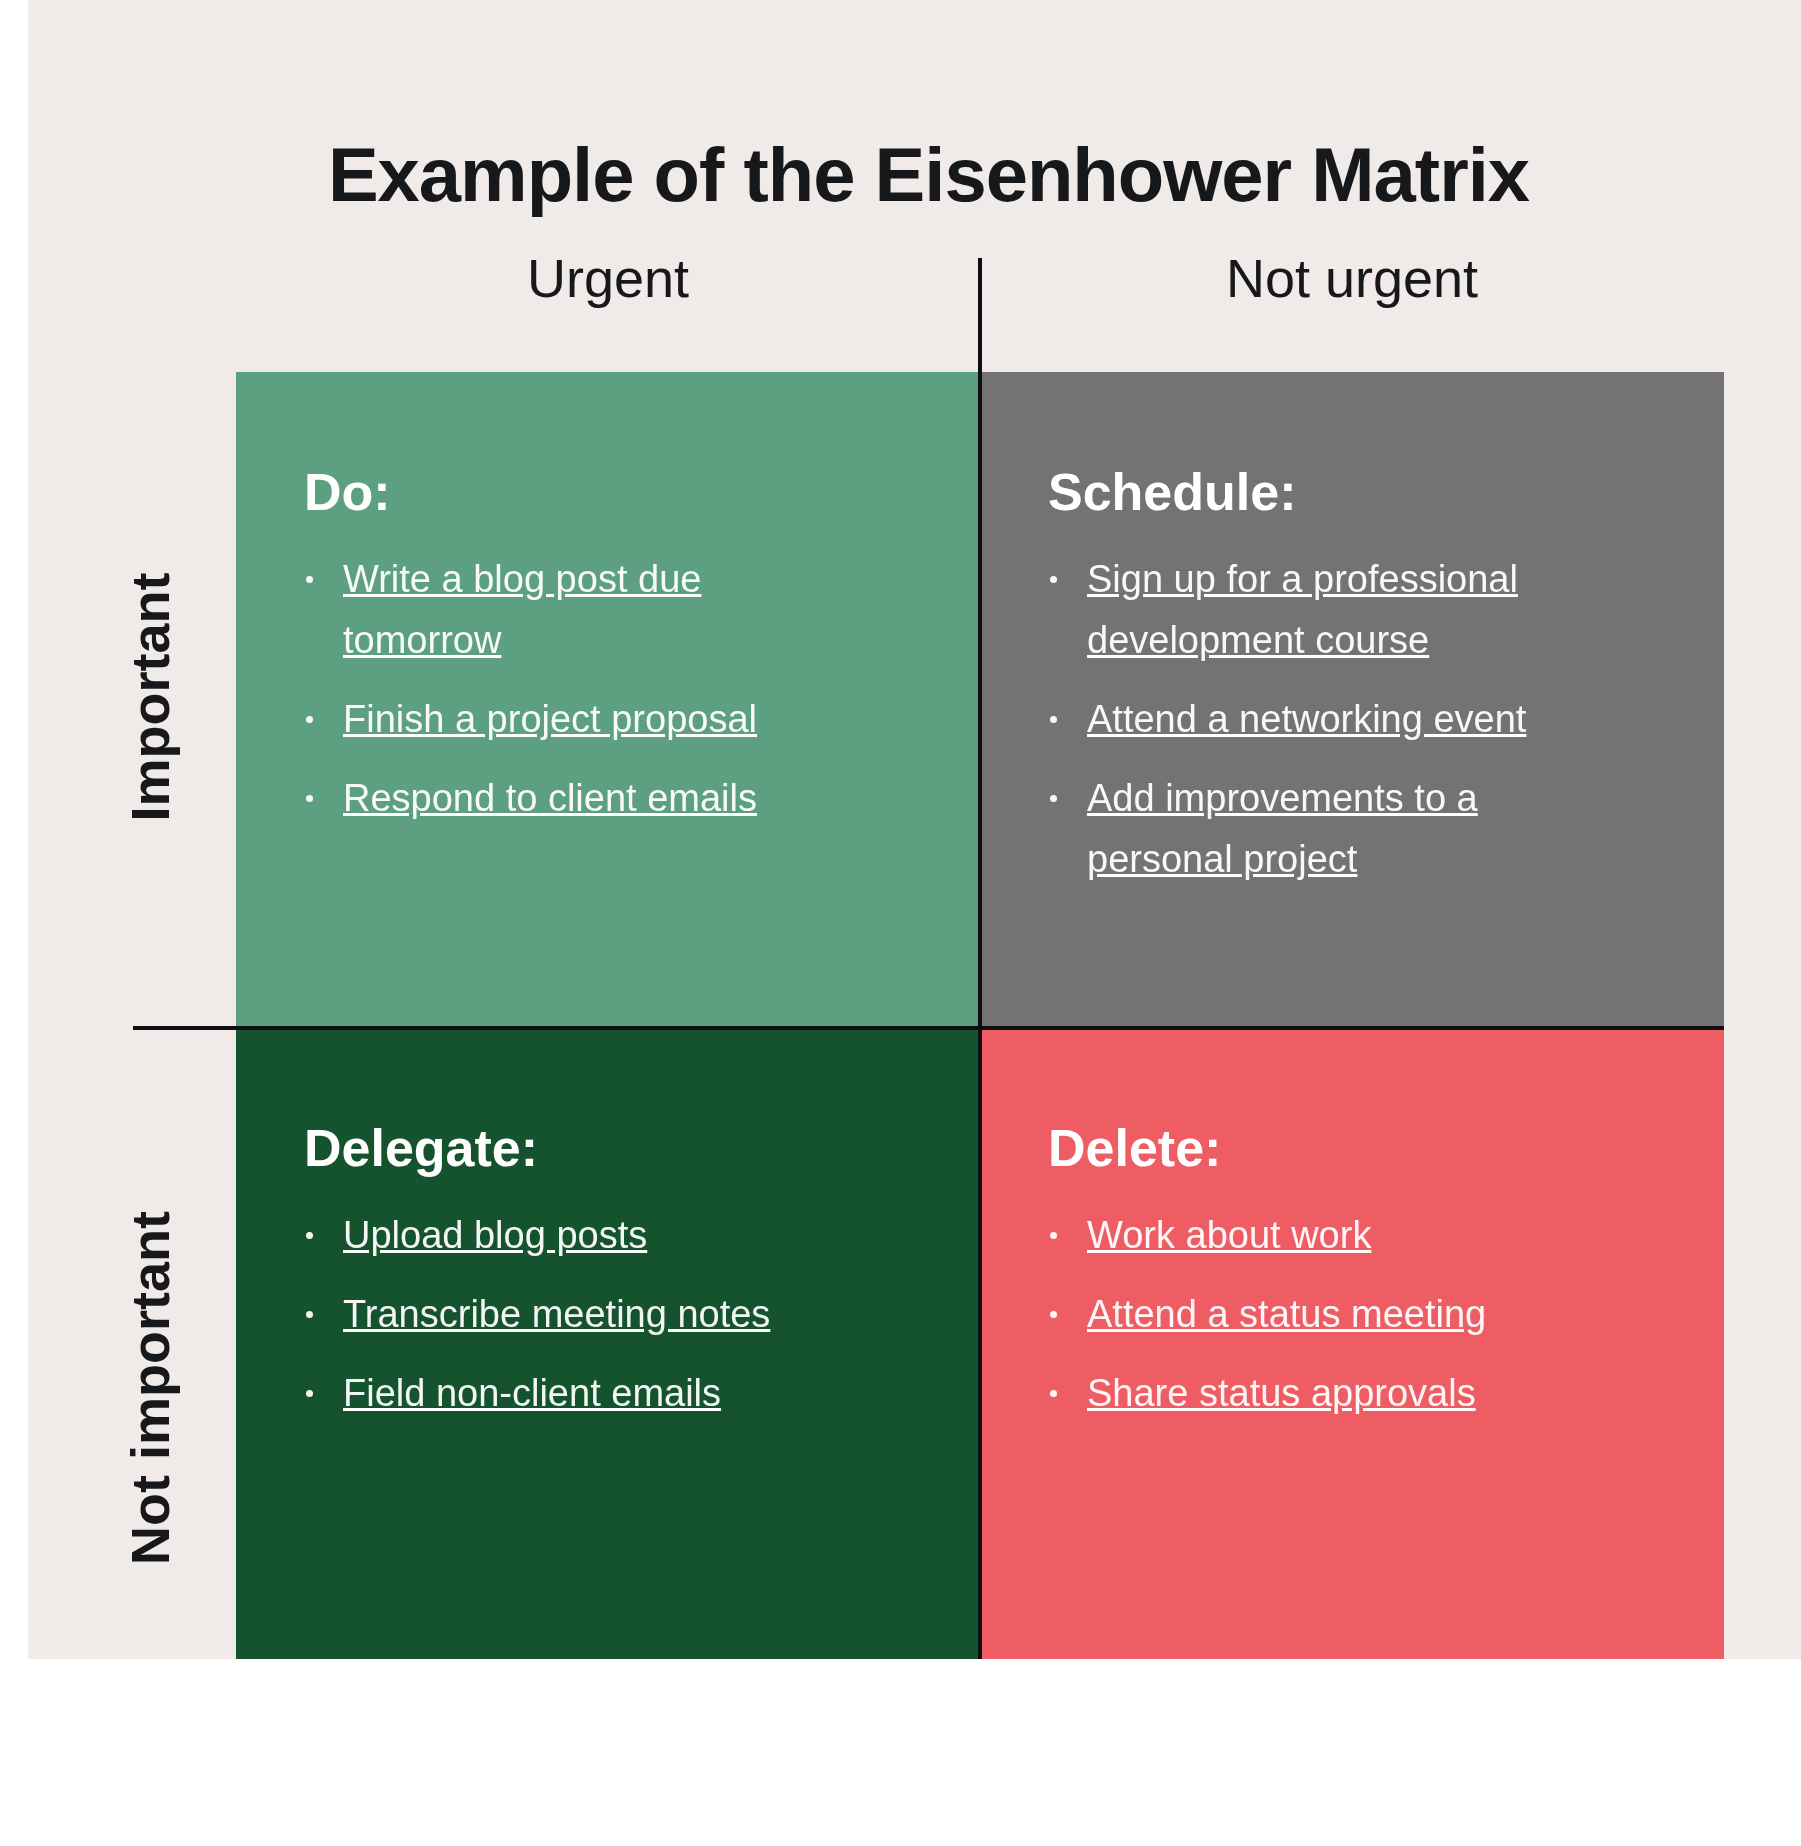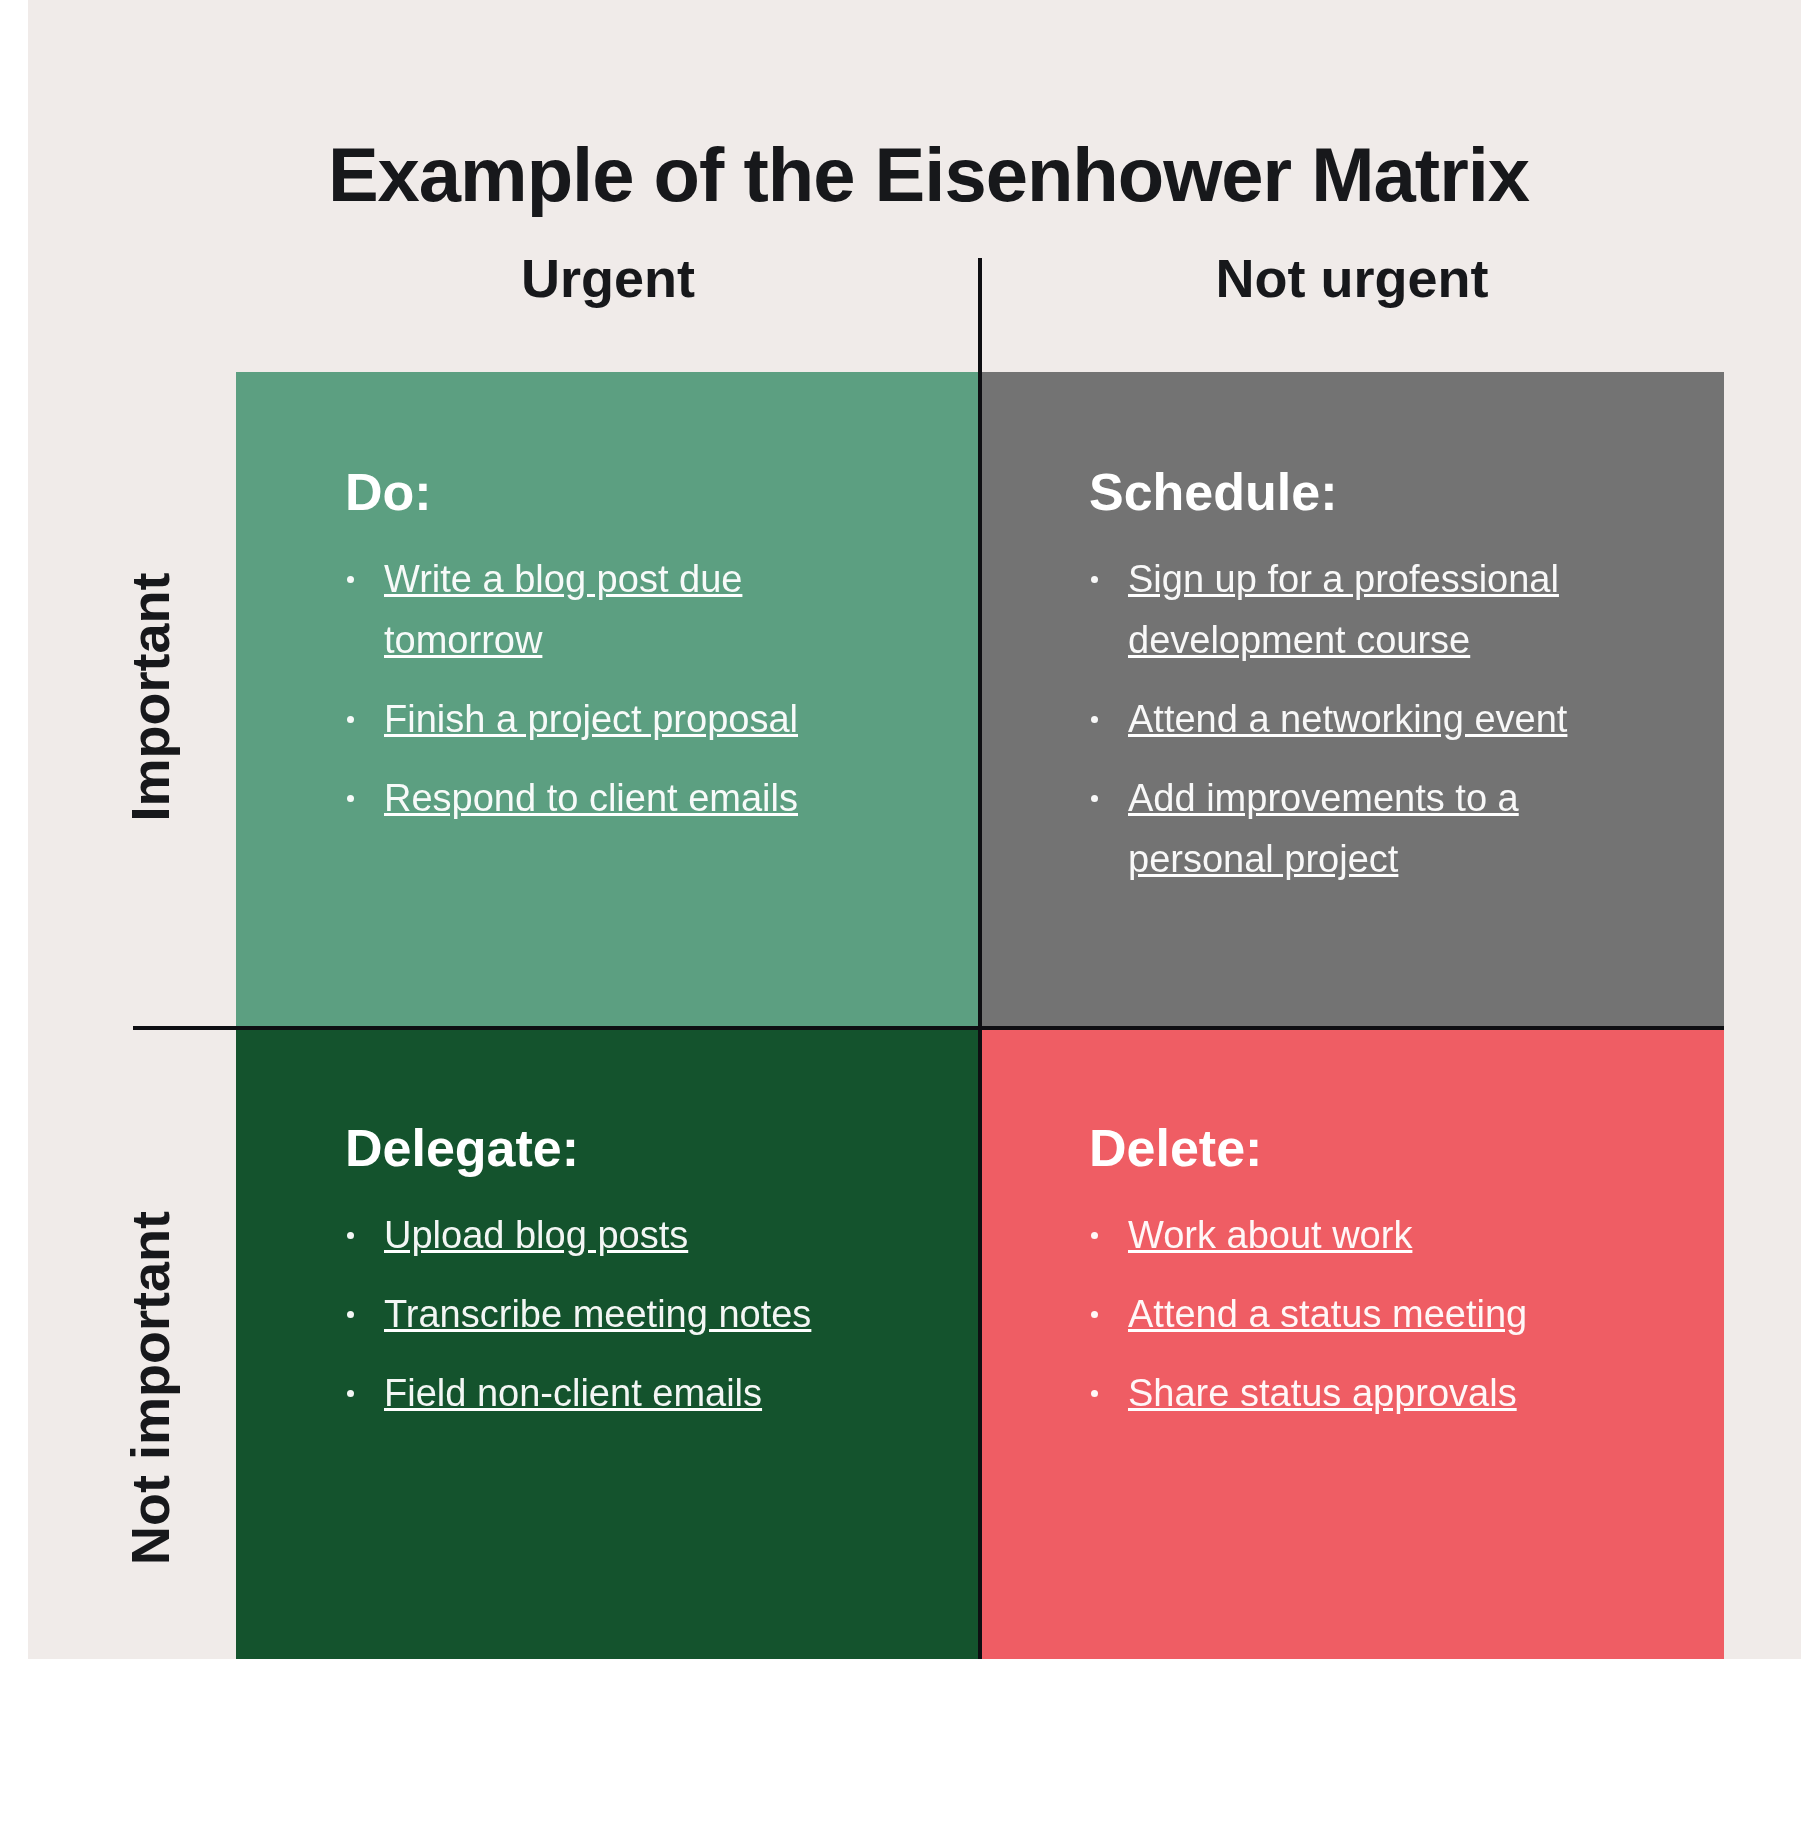--- a/index.html
+++ b/index.html
@@ -24,21 +24,21 @@
     letter-spacing: -1px;
     line-height: 1.25;
   }
 
   .col-header {
     position: absolute;
     top: 246px;
     width: 744px;
     text-align: center;
     font-size: 54px;
-    font-weight: 700;
+    font-weight: 400;
     line-height: 1.2;
   }
   .col-header.left  { left: 208px; }
   .col-header.right { left: 952px; }
 
   .row-label {
     position: absolute;
     transform: translate(-50%, -50%) rotate(-90deg);
     white-space: nowrap;
     font-size: 54px;
@@ -46,21 +46,21 @@
   }
   .row-label.top    { left: 122px; top: 697px; }
   .row-label.bottom { left: 122px; top: 1388px; }
 
   .quad {
     position: absolute;
     width: 744px;
     height: 656px;
     color: #ffffff;
     box-sizing: border-box;
-    padding: 88px 55px 0 109px;
+    padding: 88px 55px 0 68px;
   }
   .quad.q-do       { left: 208px; top: 372px;  }
   .quad.q-schedule { left: 952px; top: 372px;  }
   .quad.q-delegate { left: 208px; top: 1028px; height: 657px; }
   .quad.q-delete   { left: 952px; top: 1028px; height: 657px; }
 
   .q-heading {
     font-size: 52px;
     font-weight: 600;
     line-height: 1.25;

